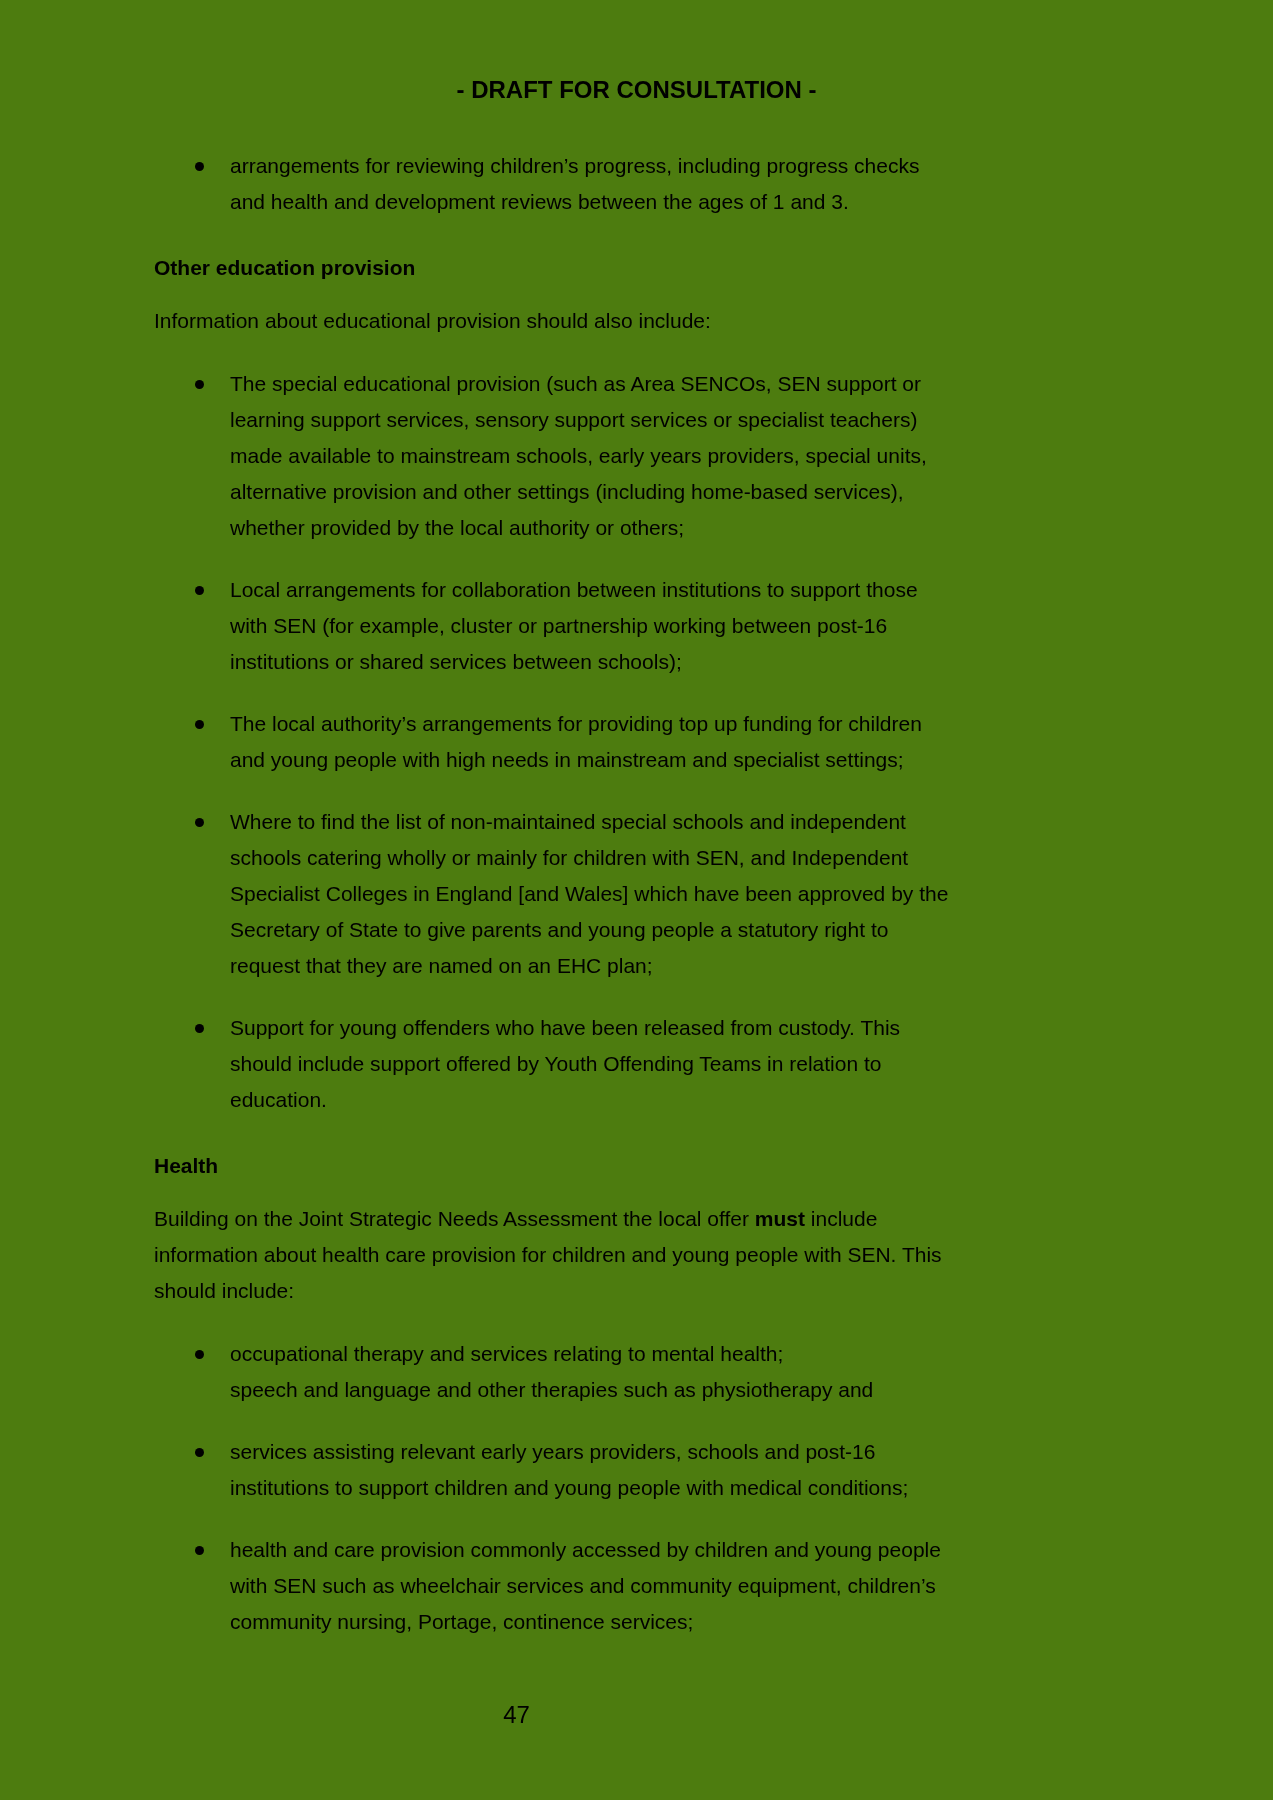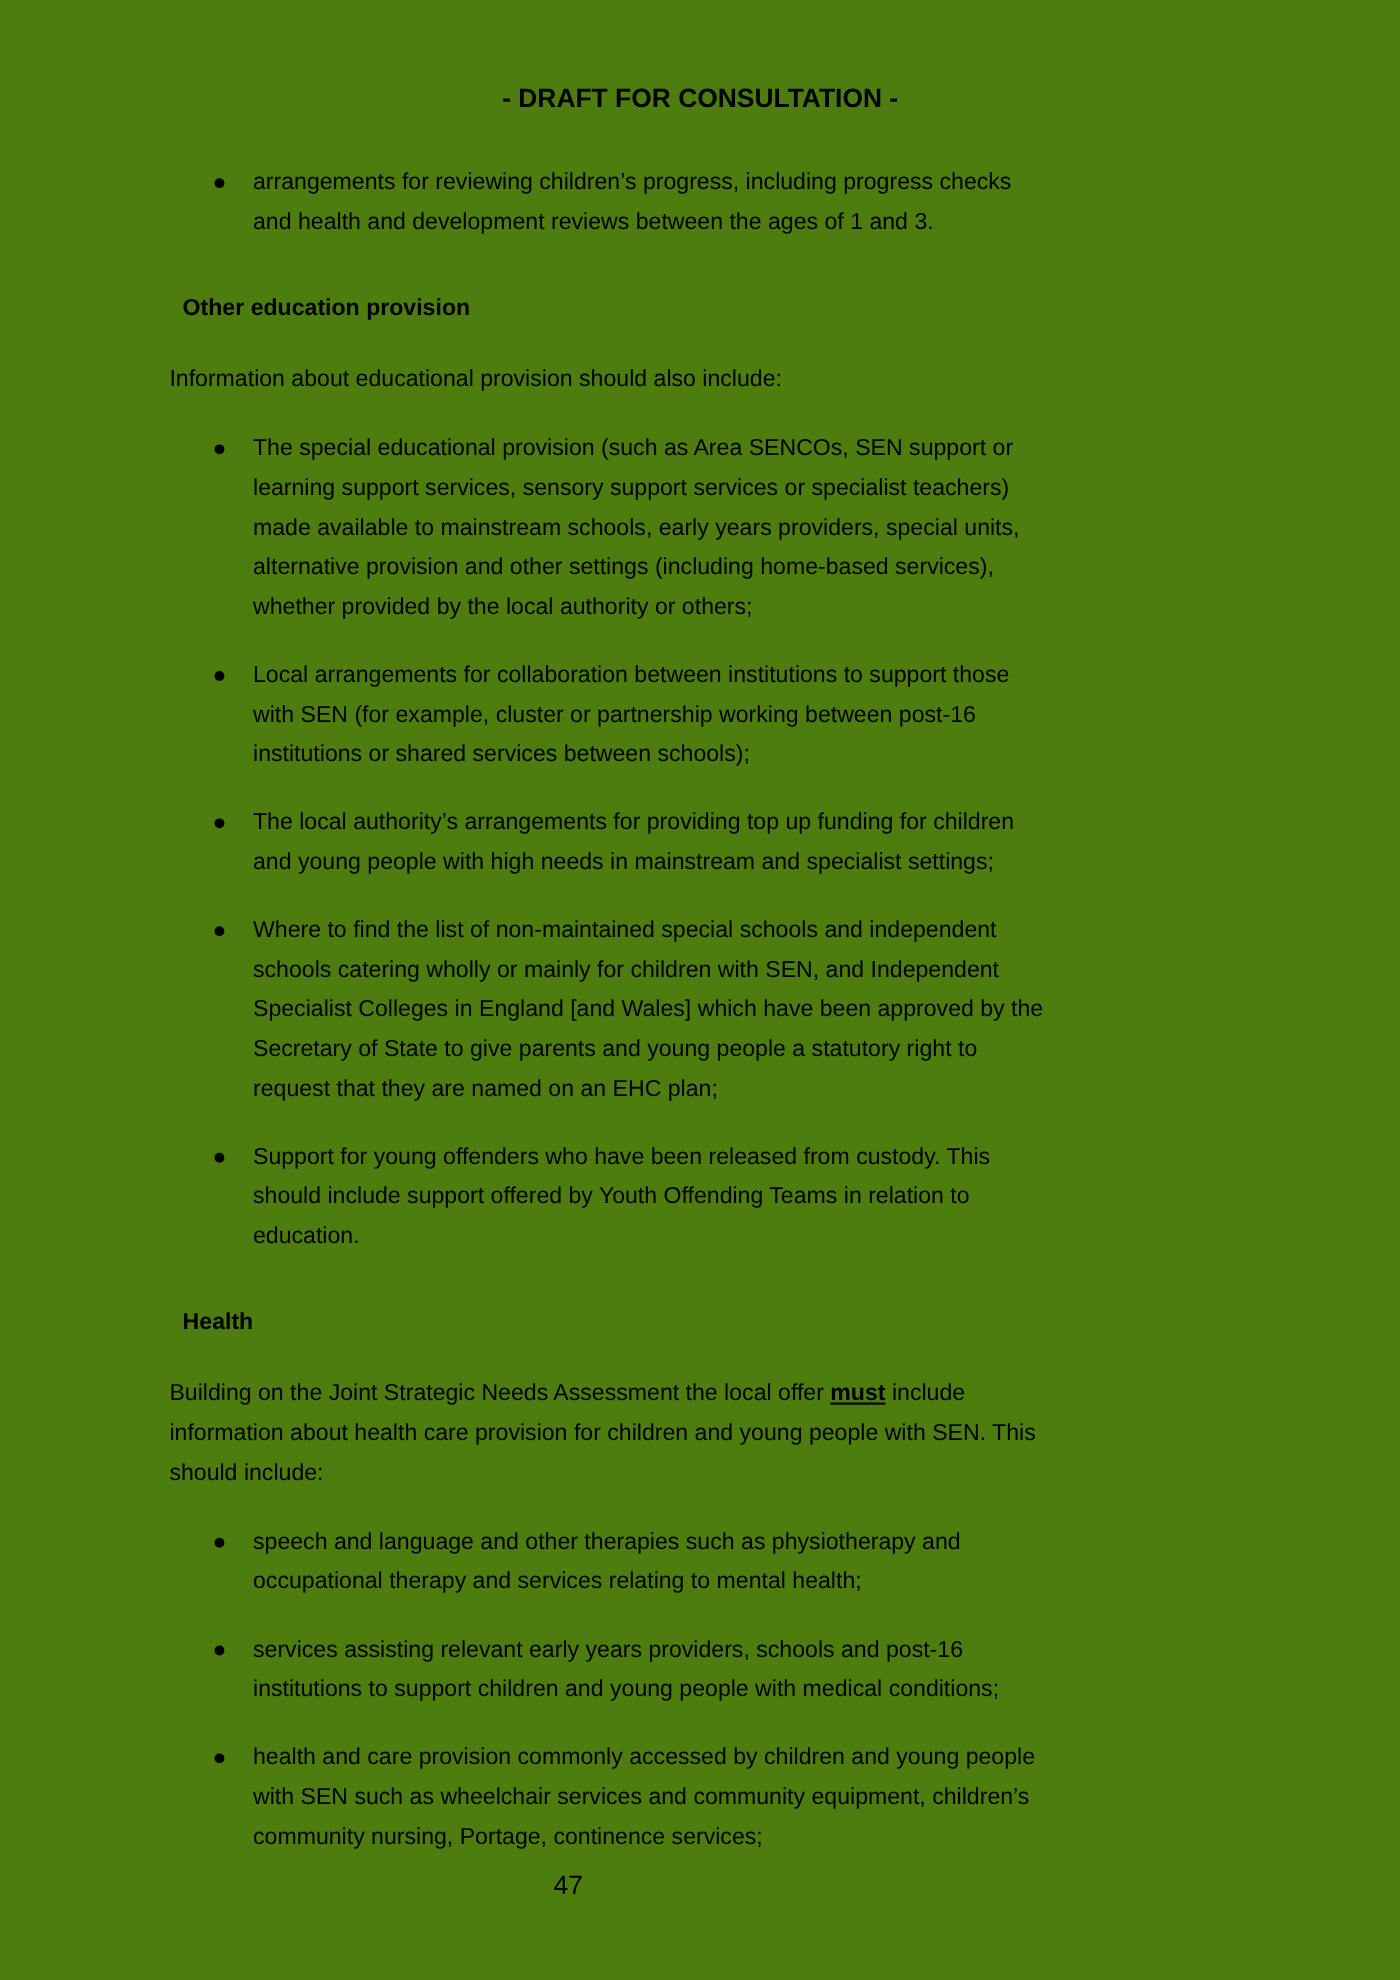--- a/index.html
+++ b/index.html
@@ -9,23 +9,23 @@
   .header { position: absolute; top: 74px; left: 0; width: 1273px; text-align: center;
             font-weight: bold; font-size: 24px; line-height: 32px; }
   .content { position: absolute; left: 154px; top: 148px; width: 980px;
              font-size: 21px; line-height: 36px; }
   .line { display: block; white-space: nowrap; }
   ul.bullets { list-style: none; margin: 0; padding: 0; }
   ul.bullets li { position: relative; padding-left: 76px; margin: 0 0 26px 0; }
   ul.bullets li:last-child { margin-bottom: 0; }
   .bullet-dot { position: absolute; left: 41px; top: 14px; width: 9px; height: 9px;
                 border-radius: 50%; background: #000; }
-  .heading { font-weight: bold; margin: 12px; }
+  .heading { font-weight: bold; margin: 0; }
   .para { margin: 0; }
-  .b { font-weight: bold; text-decoration: underline; }
+  .b { font-weight: bold; }
   .gap-list-to-heading { height: 30px; }
   .gap-heading-to-para { height: 17px; }
   .gap-para-to-list { height: 27px; }
   .page-number { position: absolute; top: 1700px; left: 0; width: 1033px; text-align: center;
                  font-size: 24px; line-height: 30px; }
 </style>
 </head>
 <body>
 
 <div class="page">
@@ -87,22 +87,22 @@
         <div class="gap-heading-to-para"></div>
         <div class="para">
           <span class="line"><span>Building on the Joint Strategic Needs Assessment the local offer </span><span class="b">must</span><span> include</span></span>
           <span class="line"><span>information about health care provision for children and young people with SEN. This</span></span>
           <span class="line"><span>should include:</span></span>
         </div>
         <div class="gap-para-to-list"></div>
         <ul class="bullets">
           <li>
             <span class="bullet-dot"></span>
+            <span class="line">occupational therapy and services relating to mental health;</span>
             <span class="line">speech and language and other therapies such as physiotherapy and</span>
-            <span class="line">occupational therapy and services relating to mental health;</span>
           </li>
           <li>
             <span class="bullet-dot"></span>
             <span class="line">services assisting relevant early years providers, schools and post-16</span>
             <span class="line">institutions to support children and young people with medical conditions;</span>
           </li>
           <li>
             <span class="bullet-dot"></span>
             <span class="line">health and care provision commonly accessed by children and young people</span>
             <span class="line">with SEN such as wheelchair services and community equipment, children’s</span>

